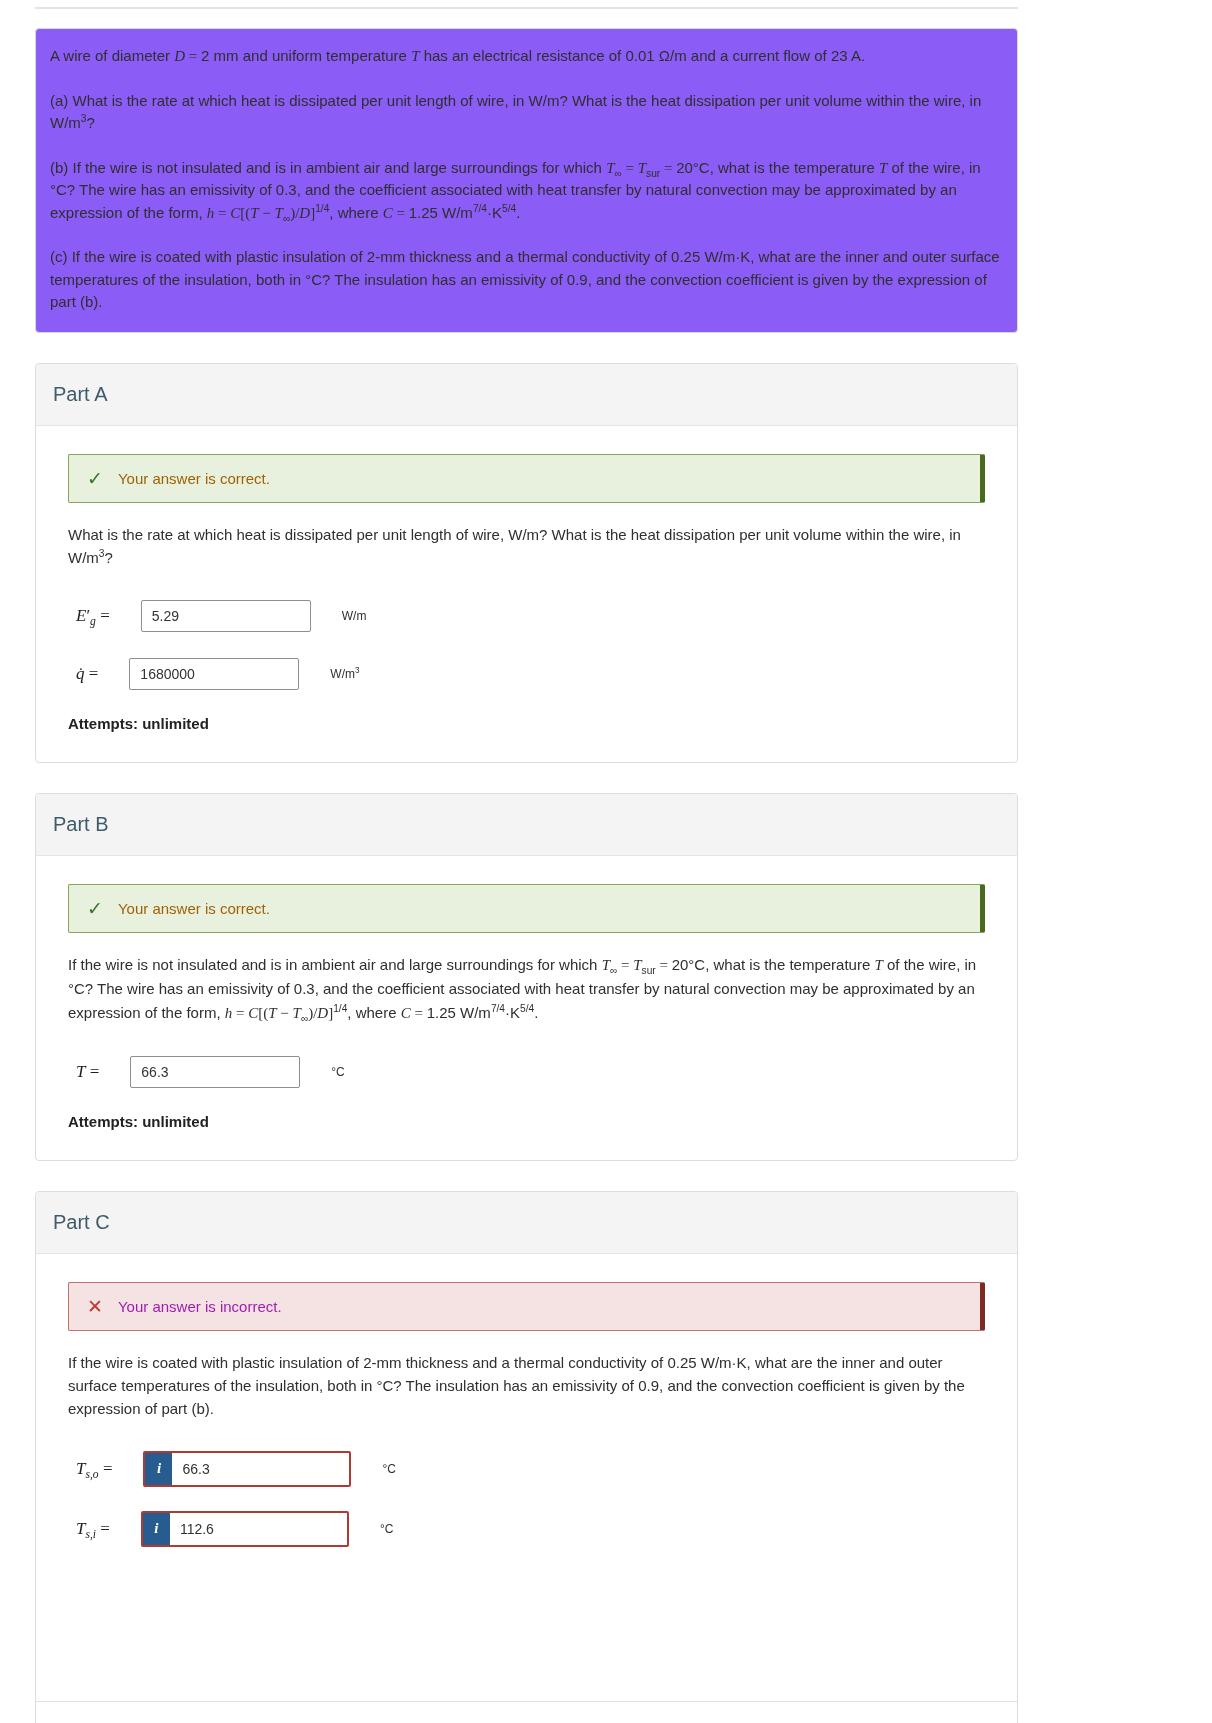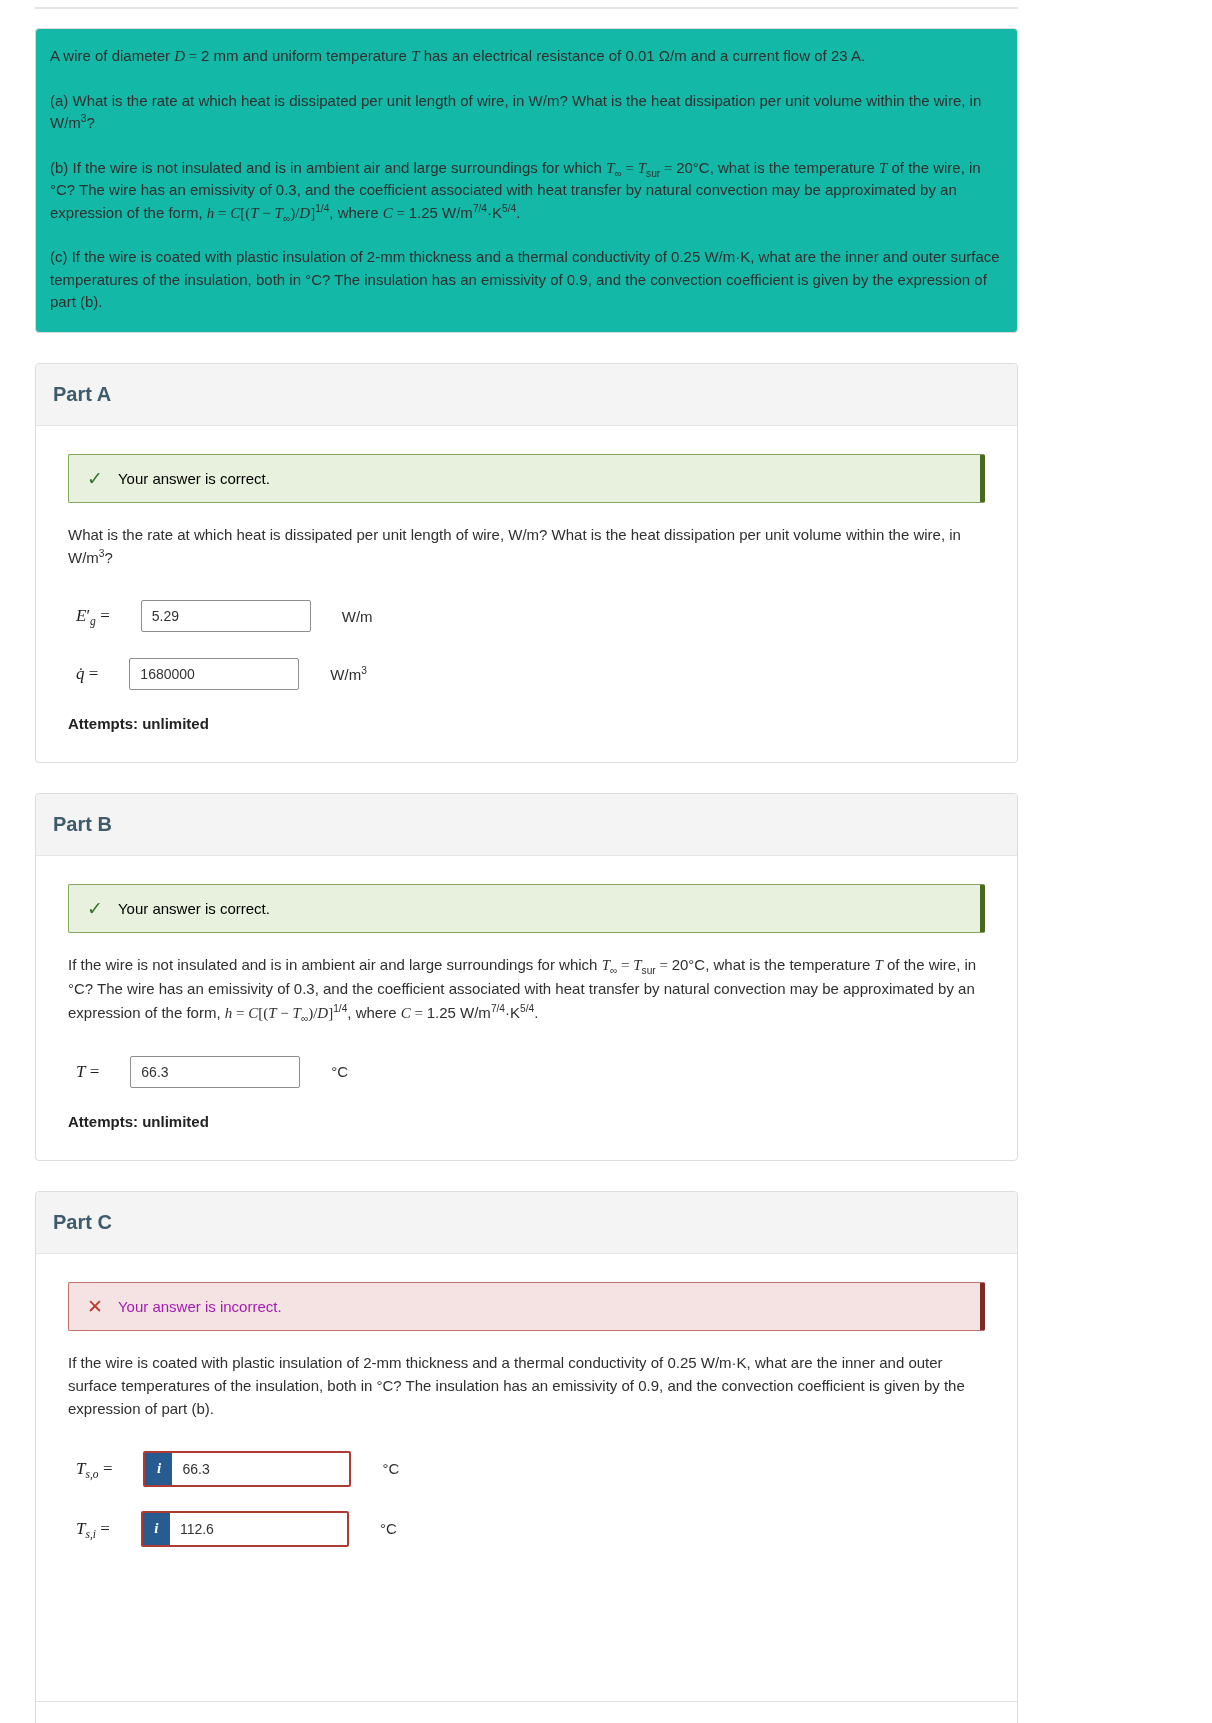--- a/index.html
+++ b/index.html
@@ -8,39 +8,39 @@
     width: 1212px; height: 1723px; overflow: hidden;
     background: #ffffff;
     font-family: "Liberation Sans", "DejaVu Sans", sans-serif;
     color: #2f2f2f;
   }
   .page { width: 983px; margin-left: 35px; }
 
   .top-rule { height: 9px; border-bottom: 2px solid #e4e4e4; margin-bottom: 19px; }
 
   .problem-card {
-    border: 1px solid #dadada; border-radius: 4px; background: #14b8a6;
+    border: 1px solid #dadada; border-radius: 4px; background: #8b5cf6;
     padding: 16px 14px 18px; font-size: 15px; line-height: 1.5;
   }
   .problem-card p { margin: 0 0 22px; }
   .problem-card p:last-child { margin-bottom: 0; }
 
   .part-card { border: 1px solid #ddd; border-radius: 4px; margin-top: 30px; background: #fff; }
   .part-header {
     background: #f4f4f4; border-bottom: 1px solid #e5e5e5;
-    padding: 19px 17px; font-size: 20px; font-weight: 700;
+    padding: 19px 17px; font-size: 20px; font-weight: 400;
     color: #3e5b6c; border-radius: 4px 4px 0 0;
   }
   .part-body { padding: 28px 32px 30px; }
 
   .banner { display: flex; align-items: center; gap: 15px; padding: 14px 18px; font-size: 15px; border-radius: 2px; }
   .banner .icon { font-size: 19px; font-weight: 700; line-height: 1; }
   .banner.correct { background: #e8f1de; border: 1px solid #87a65d; border-right: 5px solid #49691f; }
   .banner.correct .icon { color: #35752e; }
-  .banner.correct .banner-text { color: #000000; }
+  .banner.correct .banner-text { color: #a16207; }
   .banner.incorrect { background: #f5e3e3; border: 1px solid #c4716b; border-right: 5px solid #7e2a24; }
   .banner.incorrect .icon { color: #bc3b31; }
   .banner.incorrect .banner-text { color: #a21caf; }
 
   .question { margin: 20px 0 30px; font-size: 15px; line-height: 1.55; }
 
   .fields { padding-left: 8px; }
   .field-row { display: flex; align-items: center; gap: 31px; margin-bottom: 24px; min-height: 34px; }
   .field-label { font-size: 17px; color: #222; white-space: nowrap; }
 
@@ -56,21 +56,21 @@
   .info-btn {
     width: 27px; border: none; background: #265c8f; color: #fff; cursor: pointer;
     font-family: "Liberation Serif", "DejaVu Serif", serif; font-style: italic;
     font-weight: 700; font-size: 15px; padding: 0;
   }
   .answer-error input {
     flex: 1; min-width: 0; border: none; outline: none; padding: 0 10px;
     font-size: 14px; font-family: inherit; color: #333; background: #fff;
   }
 
-  .unit { font-size: 15px; }
+  .unit { font-size: 12px; }
 
   .attempts { text-align: left; font-weight: 700; font-size: 15px; color: #222; margin: 6px 0 0; }
 
   .etext-spacer { height: 130px; }
   .etext-divider { border-top: 1px solid #e2e2e2; margin: 0 -32px; }
   .etext-row { padding: 18px 0 24px 16px; }
 
   sup { font-size: 0.68em; line-height: 0; vertical-align: super; }
   sub { font-size: 0.68em; line-height: 0; vertical-align: sub; }
   .mvar { font-family: "Liberation Serif", "DejaVu Serif", serif; font-style: italic; }

